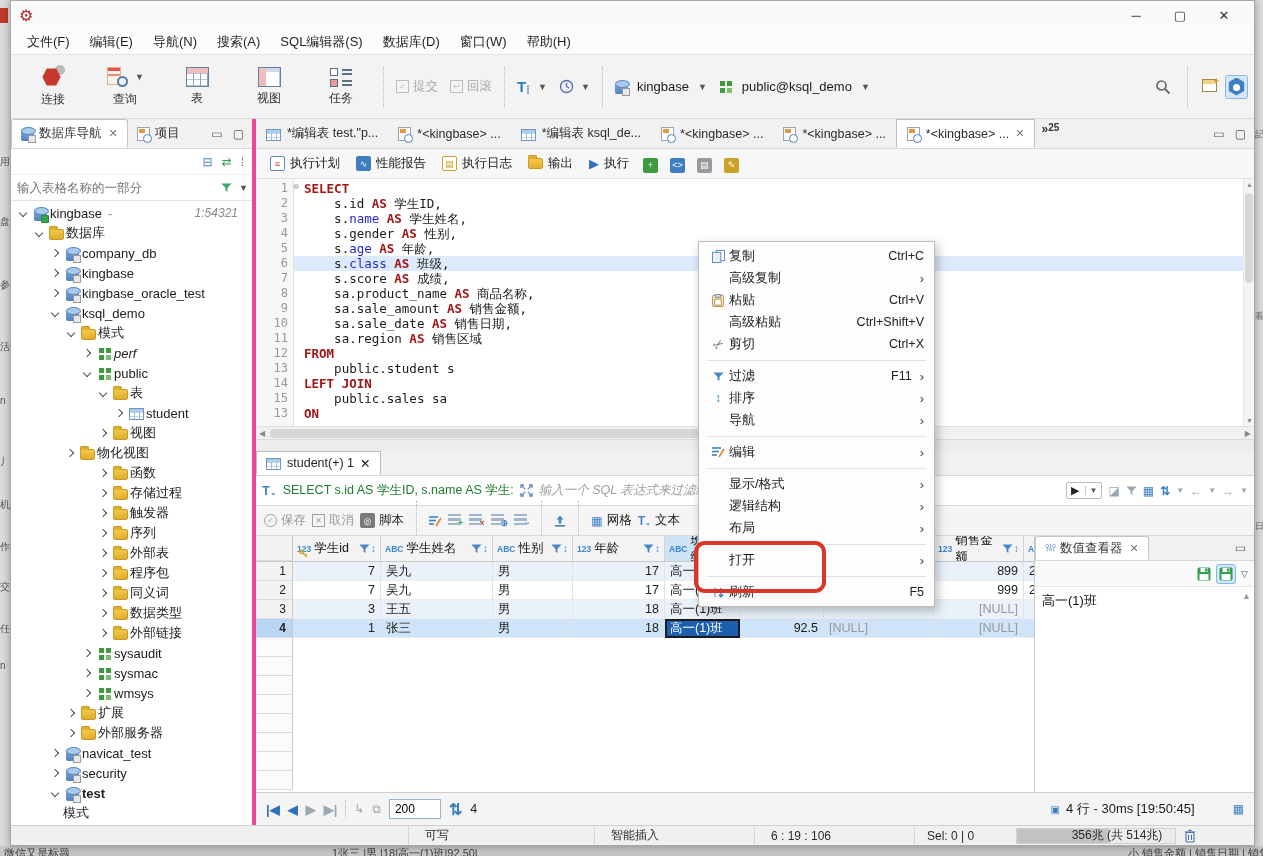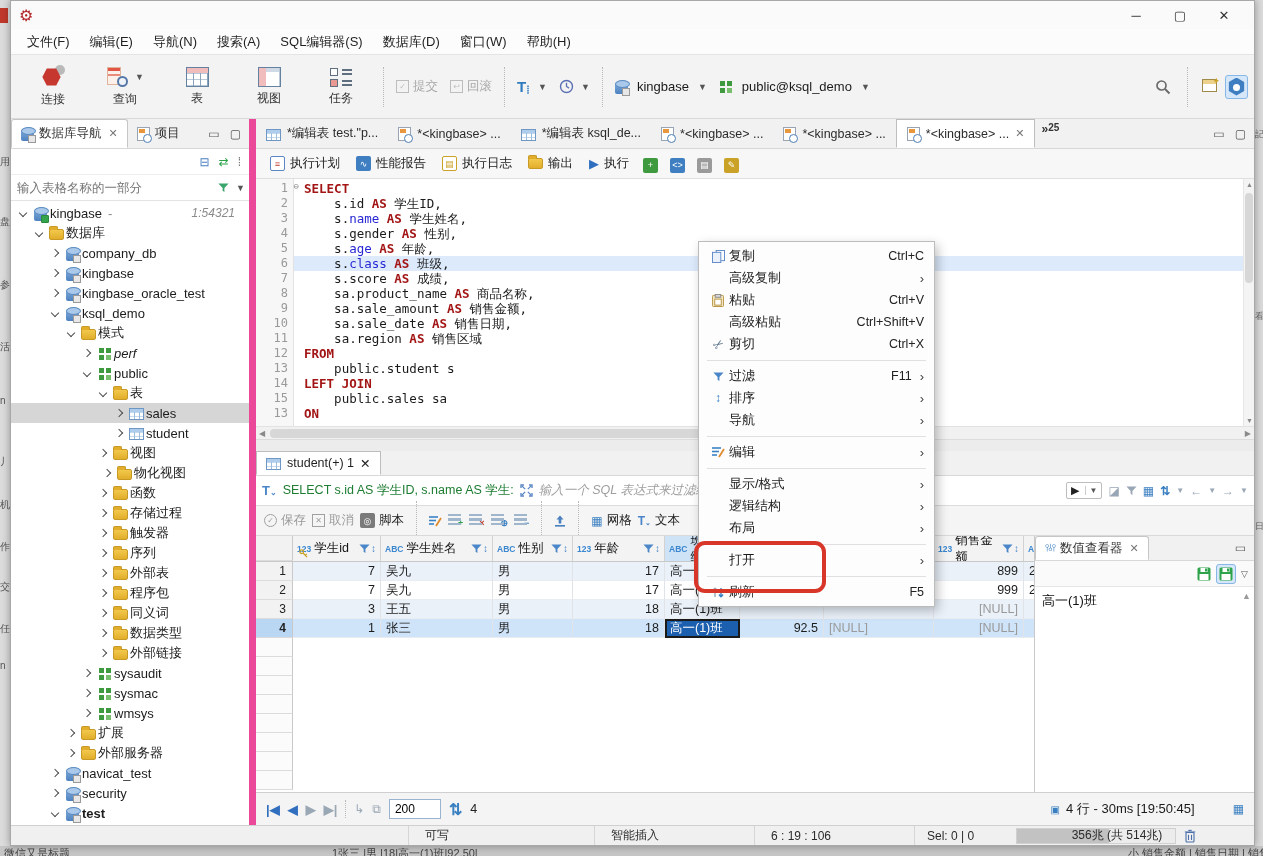--- a/index.html
+++ b/index.html
@@ -49,21 +49,21 @@
   .ic-tbl{width:15px;height:12px;border:1px solid #6f97c4;background:linear-gradient(#aecdec 0 3px,rgba(0,0,0,0) 3px),repeating-linear-gradient(90deg,rgba(0,0,0,0) 0 4px,#9cbede 4px 5px),repeating-linear-gradient(rgba(0,0,0,0) 0 3px,#c5d9ee 3px 4px),#fff;margin-top:2px;}
   .ic-sql{width:13px;height:14px;background:#fff;border:1px solid #98a4b4;margin-top:1px;}
   .ic-sql::before{content:"";position:absolute;left:1px;top:1px;width:6px;height:4px;background:#e8973f;}
   .ic-sql::after{content:"";position:absolute;right:-3px;bottom:-3px;width:7px;height:7px;border-radius:50%;background:#fff;border:1.5px solid #4d7fb5;}
   .chev{width:6px;height:6px;border-right:1.4px solid #4f4f4f;border-bottom:1.4px solid #4f4f4f;display:inline-block;}
   .chev.r{transform:rotate(-45deg);}
   .chev.d{transform:rotate(45deg);}
 
   
   .body{flex:1;display:flex;min-height:0;}
-  .sidebar{width:245px;flex:none;border-right:7px solid #ec4899;display:flex;flex-direction:column;background:#fff;min-height:0;}
+  .sidebar{width:245px;flex:none;border-right:4px solid #ec4899;display:flex;flex-direction:column;background:#fff;min-height:0;}
   .paneltabs{height:30px;background:#f1f1f1;border-bottom:1px solid #d8d8d8;display:flex;align-items:stretch;flex:none;}
   .ptab{display:flex;align-items:center;gap:5px;padding:0 9px;font-size:12.5px;color:#333;}
   .ptab.active{background:#fff;border:1px solid #c6c6c6;border-bottom:1px solid #fff;border-radius:3px 3px 0 0;}
   .ptab .x{color:#777;font-size:11px;margin-left:2px;}
   .panelmin{margin-left:auto;display:flex;align-items:center;gap:10px;padding-right:8px;color:#555;font-size:12px;}
   .sb-icons{height:26px;display:flex;align-items:center;justify-content:flex-end;gap:9px;padding-right:8px;border-bottom:1px solid #eee;flex:none;font-size:12px;}
   .sb-filterrow{height:26px;display:flex;align-items:center;border-bottom:1px solid #e3e3e3;flex:none;padding:0 4px;gap:4px;}
   .sb-filterrow input{flex:1;border:none;outline:none;font-size:12.5px;color:#333;font-family:"Liberation Sans",sans-serif;}
   .tree{flex:1;overflow:hidden;padding-top:2px;}
   .trow{height:20px;display:flex;align-items:center;font-size:13px;color:#1c1c1c;white-space:nowrap;}
@@ -429,48 +429,39 @@
             </div>
             <div class="trow" style="padding-left: 84px;">
               <span class="arr">
                 <span class="chev d"></span>
               </span>
               <span class="icw">
                 <span class="ic ic-folder"></span>
               </span>
               <span>表</span>
             </div>
-            <div class="trow sel" style="padding-left: 100px;">
+            <div class="trow" style="padding-left: 100px;">
               <span class="arr">
                 <span class="chev r"></span>
               </span>
               <span class="icw">
                 <span class="ic ic-tbl"></span>
               </span>
-              <span>sales</span>
-            </div>
-            <div class="trow" style="padding-left: 100px;">
-              <span class="arr">
-                <span class="chev r"></span>
-              </span>
-              <span class="icw">
-                <span class="ic ic-tbl"></span>
-              </span>
               <span>student</span>
             </div>
             <div class="trow" style="padding-left: 84px;">
               <span class="arr">
                 <span class="chev r"></span>
               </span>
               <span class="icw">
                 <span class="ic ic-folder"></span>
               </span>
               <span>视图</span>
             </div>
-            <div class="trow" style="padding-left: 88px; text-align: center;">
+            <div class="trow" style="padding-left: 51px; text-align: center;">
               <span class="arr">
                 <span class="chev r"></span>
               </span>
               <span class="icw">
                 <span class="ic ic-folder"></span>
               </span>
               <span>物化视图</span>
             </div>
             <div class="trow" style="padding-left: 84px;">
               <span class="arr">

